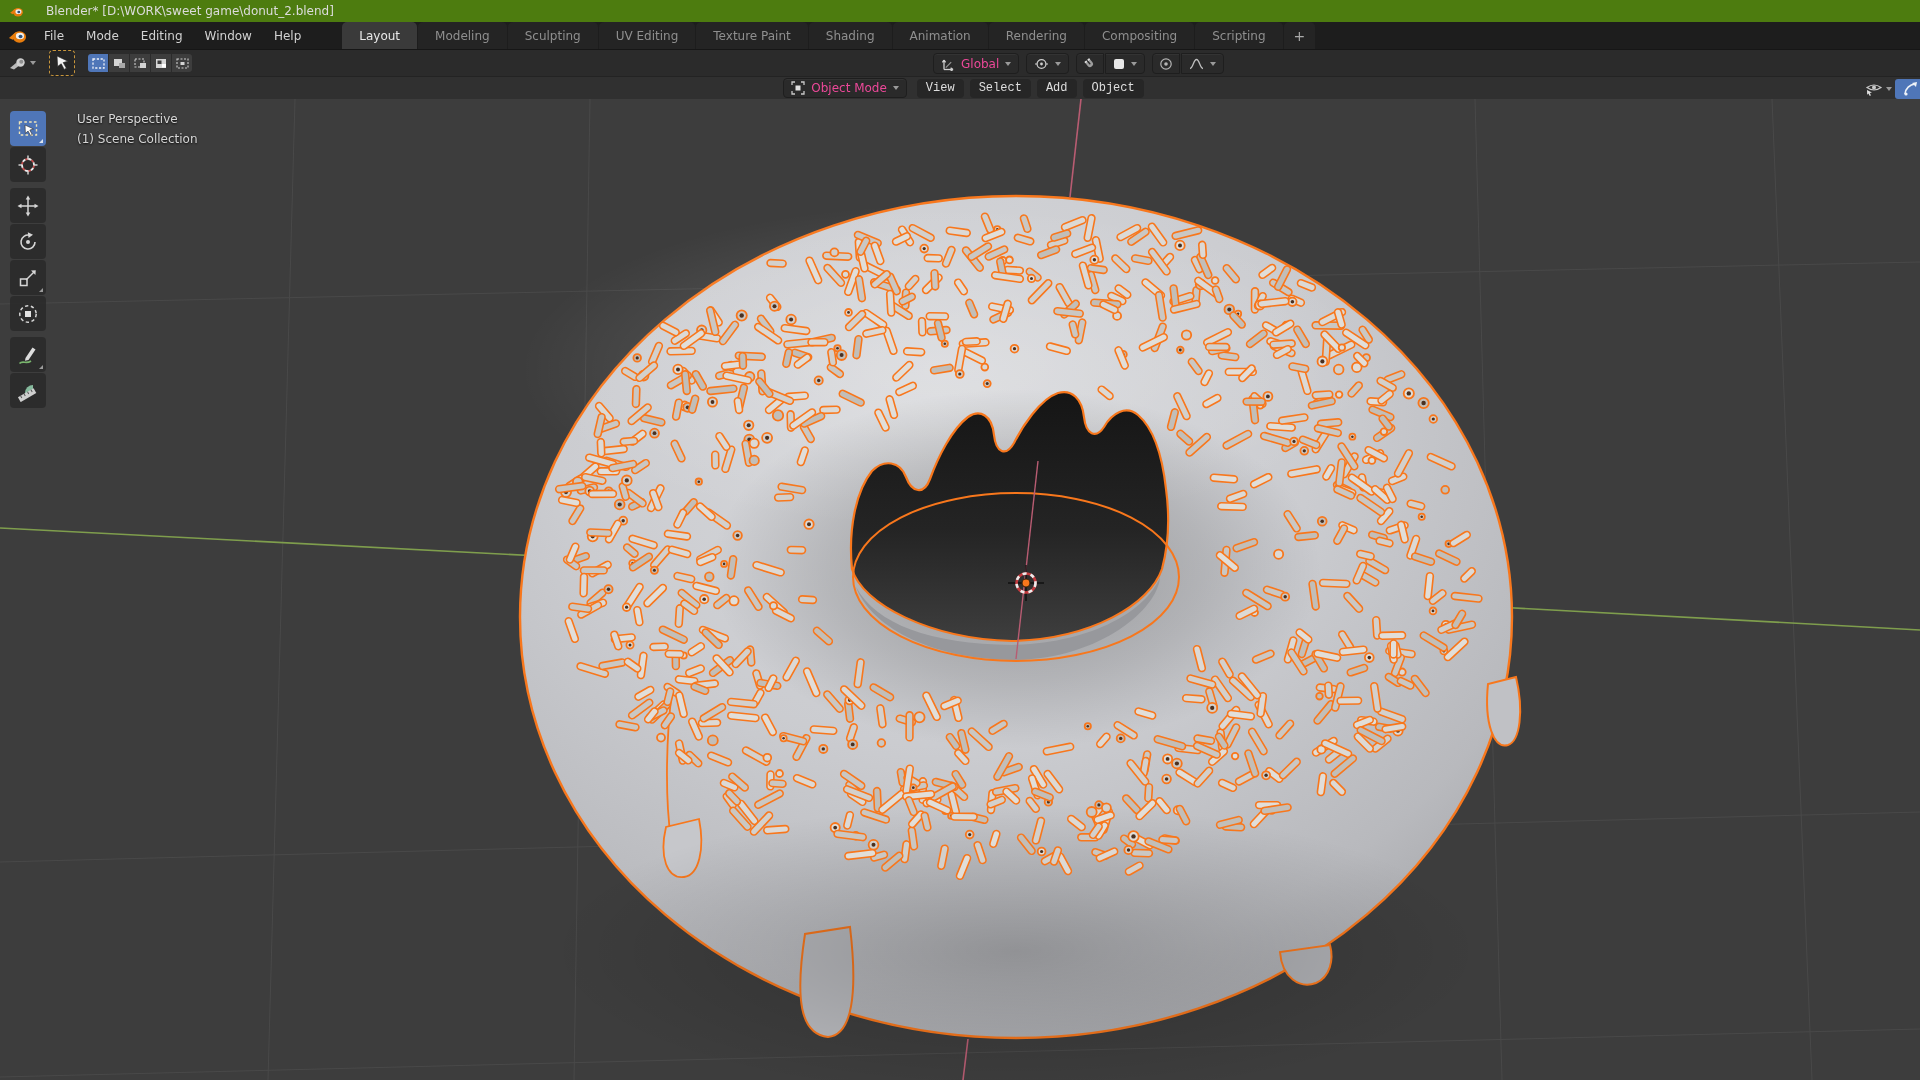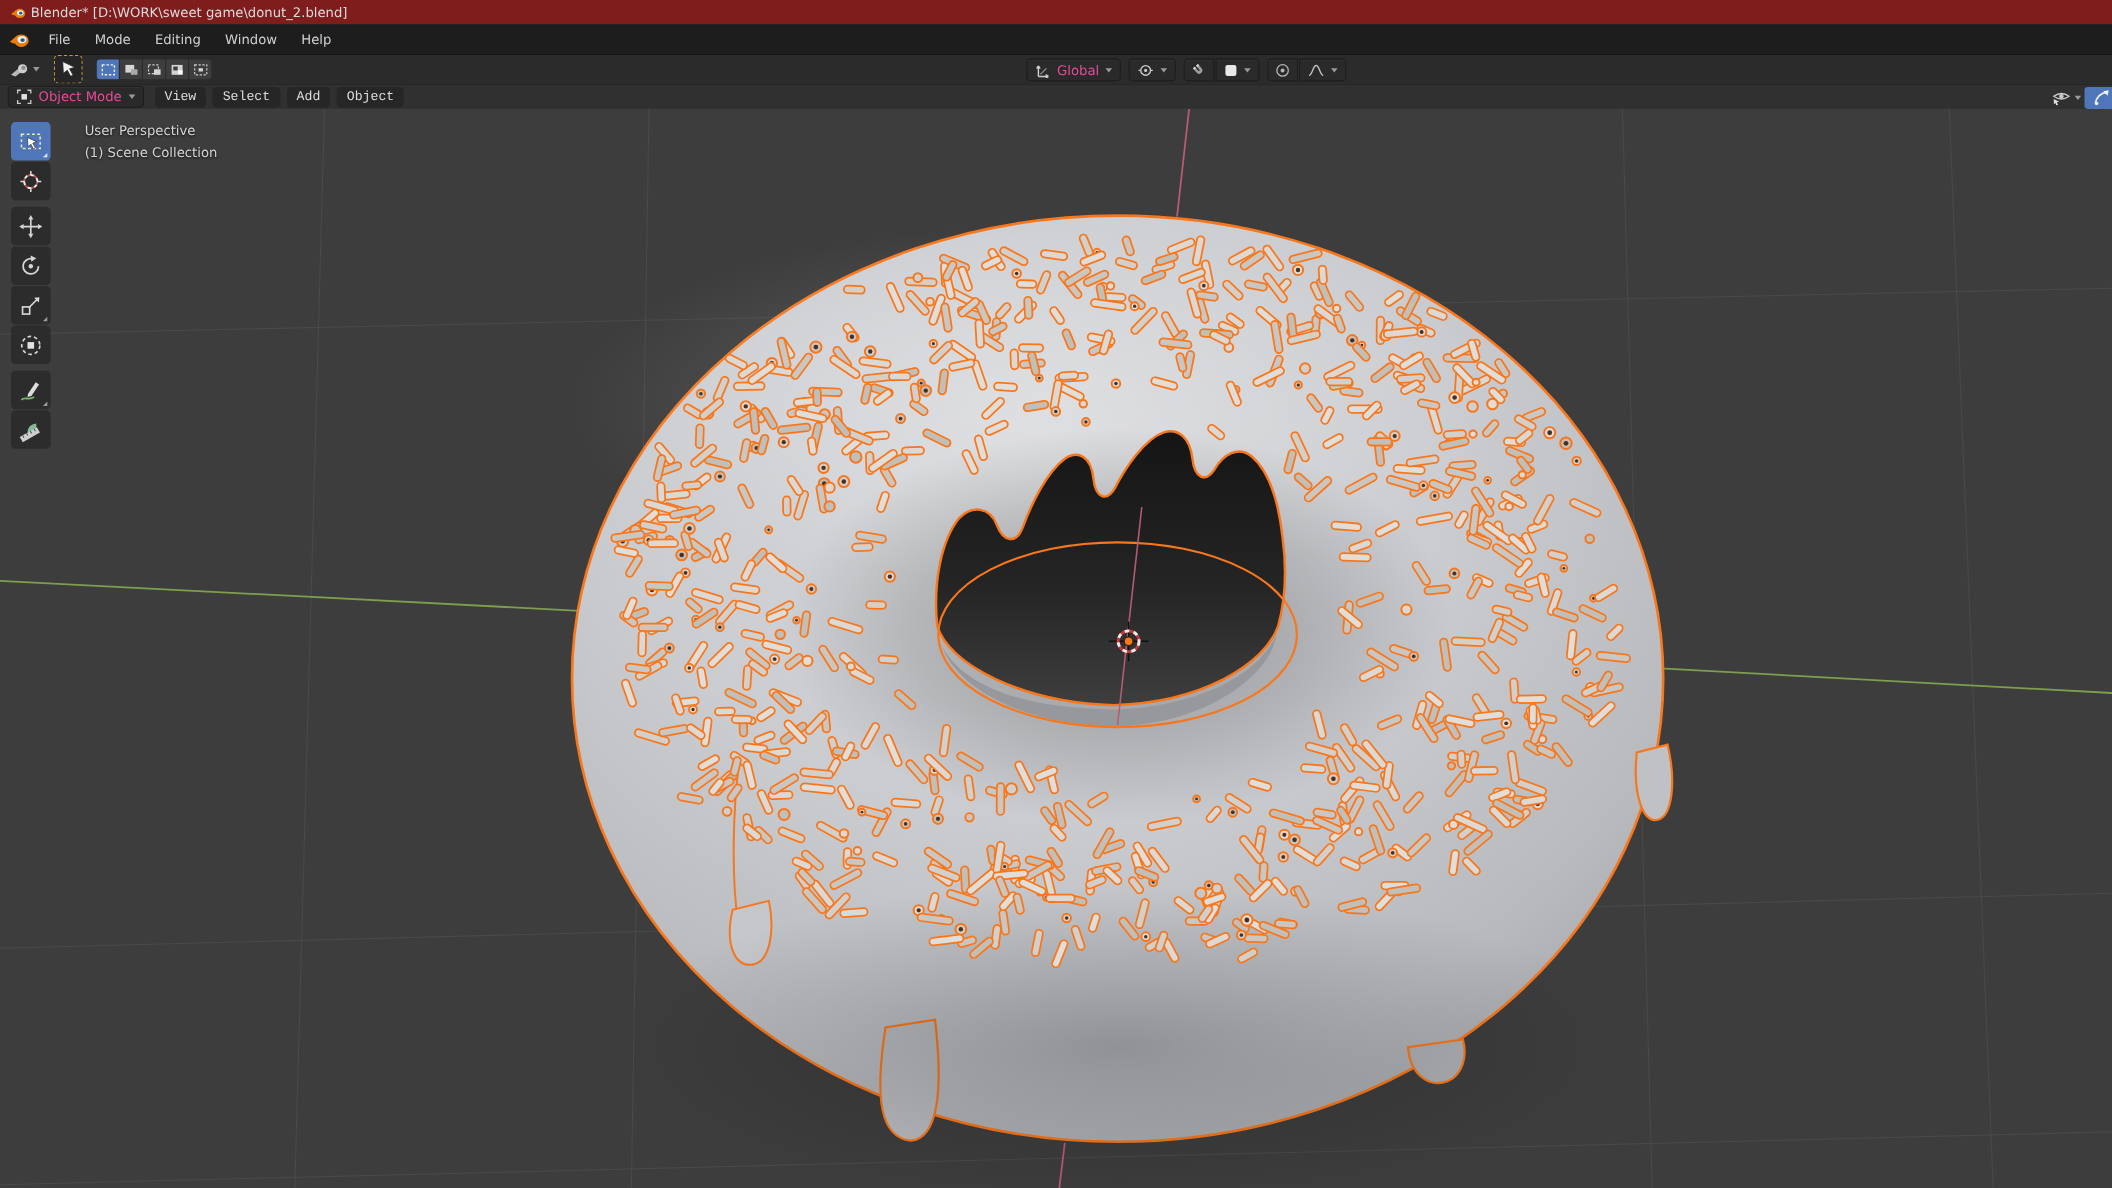--- a/index.html
+++ b/index.html
@@ -8,22 +8,22 @@
   }
   *{box-sizing:border-box;}
   html,body{margin:0;padding:0;}
   body{
     width:1920px;height:1080px;overflow:hidden;position:relative;
     background:#3d3d3d;font-family:"DejaVu Sans",sans-serif;
     -webkit-font-smoothing:antialiased;
   }
   
   .titlebar{
-    height:22px;background:#7f1d1d;display:flex;align-items:center;
-    padding-left:9px;gap:4px;color:#dcdcdc;font-size:12px;
+    height:22px;background:#4d7c0f;display:flex;align-items:center;
+    padding-left:9px;gap:22px;color:#dcdcdc;font-size:12px;
   }
   
   .menubar{
     height:27px;background:#1d1d1d;display:flex;align-items:stretch;
   }
   .menubar .logo{display:flex;align-items:center;padding:0 6px 0 8px;}
   .menus{display:flex;align-items:center;}
   .menu-item{padding:0 11px;font-size:12px;color:#d2d2d2;display:flex;align-items:center;height:100%;cursor:default;}
   .tabs{display:flex;align-items:stretch;margin-left:30px;gap:1px;}
   .tab{
@@ -59,21 +59,21 @@
     color:#ec4899;font-size:12px;
   }
   .pillgroup{display:flex;gap:1px;align-items:center;}
   .pillgroup .pill{border-radius:0;}
   .pillgroup .pill:first-child{border-radius:4px 0 0 4px;}
   .pillgroup .pill:last-child{border-radius:0 4px 4px 0;}
   .caret{width:0;height:0;border-left:3.5px solid transparent;border-right:3.5px solid transparent;border-top:4px solid #9a9a9a;}
   
   .headerrow{
     height:23px;background:#303030;border-top:1px solid #232323;
-    display:flex;align-items:center;position:relative;padding-left:7px;gap:10px;
+    display:flex;align-items:center;position:relative;padding-left:7px;gap:10px;justify-content:center;
   }
   .hmenus{display:flex;gap:6px;font-family:Liberation Mono, monospace;}
   .hbtn{
     height:19px;display:flex;align-items:center;padding:0 9px;background:#262626;
     border-radius:4px;color:#dedede;font-size:12px;cursor:default;
   }
   .vh-right{position:absolute;right:0;top:0;height:23px;display:flex;align-items:center;gap:3px;}
   .gizmo-btn{
     width:32px;height:20px;background:var(--blue);border-radius:3px;
     display:flex;align-items:center;justify-content:center;margin-right:-7px;
@@ -124,20 +124,33 @@
       <ellipse cx="12.6" cy="8" rx="4.3" ry="3.5" fill="#f0f0f0"></ellipse>
       <ellipse cx="13.2" cy="8.5" rx="2.1" ry="1.8" fill="#2b517d"></ellipse>
     </svg>
   </span>
   <div class="menus">
     <span class="menu-item">File</span>
     <span class="menu-item">Mode</span>
     <span class="menu-item">Editing</span>
     <span class="menu-item">Window</span>
     <span class="menu-item">Help</span>
+  </div>
+  <div class="tabs">
+    <span class="tab active">Layout</span>
+    <span class="tab">Modeling</span>
+    <span class="tab">Sculpting</span>
+    <span class="tab">UV Editing</span>
+    <span class="tab">Texture Paint</span>
+    <span class="tab">Shading</span>
+    <span class="tab">Animation</span>
+    <span class="tab">Rendering</span>
+    <span class="tab">Compositing</span>
+    <span class="tab">Scripting</span>
+    <span class="tab add">+</span>
   </div>
 </div>
 
 <div class="toolrow">
   <div class="iconbtn editor-btn">
     <span>
       <svg width="18" height="15" viewBox="0 0 18 15">
         <path d="M1,12 L7,7 L11,9 L5,13.5 Z" fill="#b9b9b9"></path>
         <circle cx="11.5" cy="6.5" r="4.2" fill="#cfcfcf"></circle>
         <circle cx="12.3" cy="5.7" r="2" fill="#8e8e8e"></circle>

